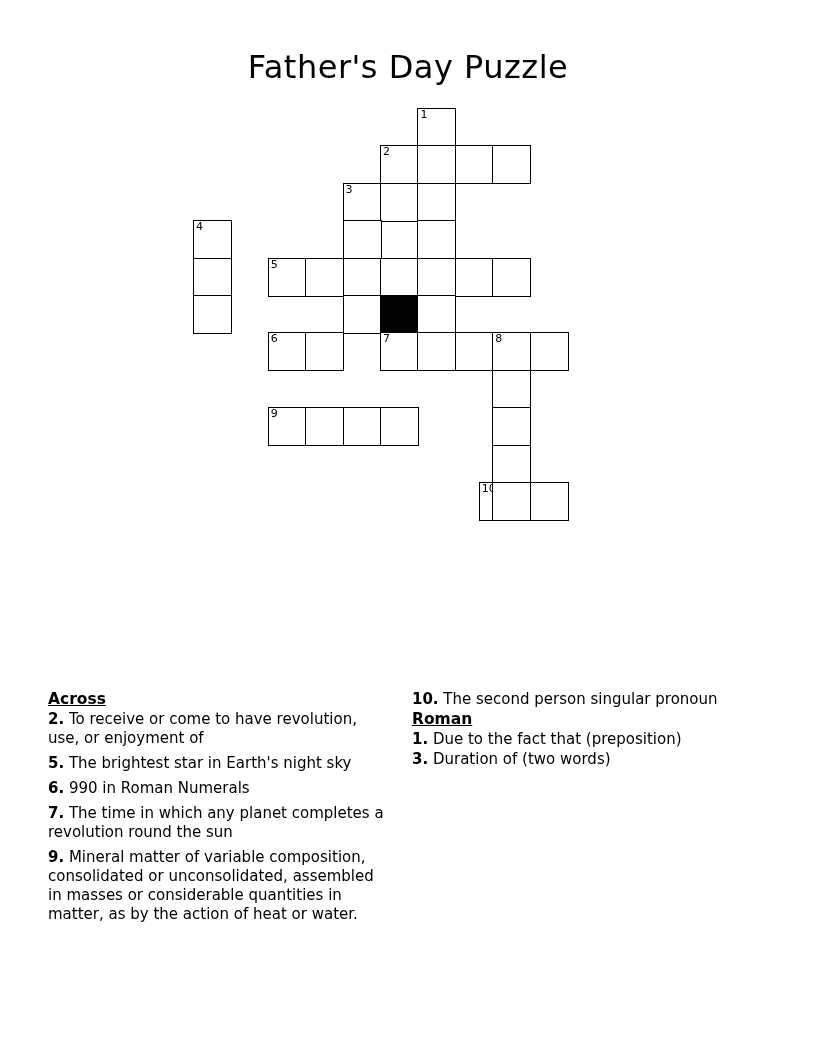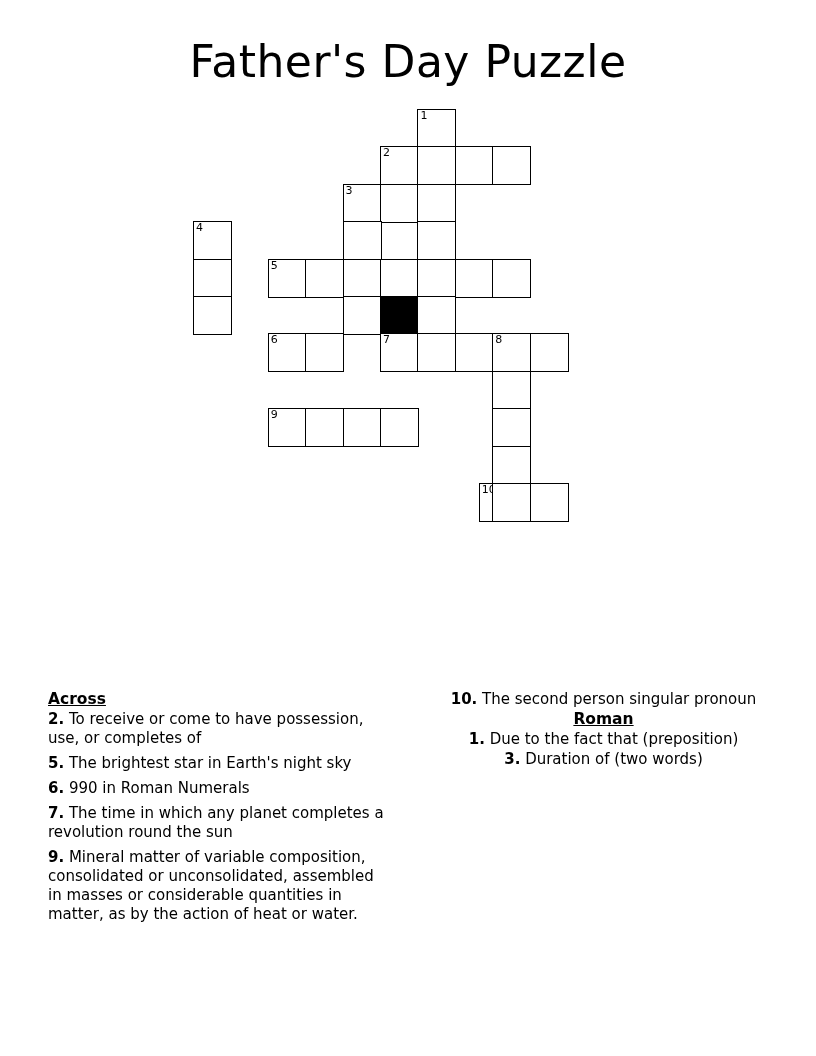--- a/index.html
+++ b/index.html
@@ -10,24 +10,24 @@
   body {
     width: 816px;
     height: 1056px;
     position: relative;
     font-family: "DejaVu Sans", sans-serif;
     color: #000000;
     overflow: hidden;
   }
   .page-title {
     text-align: center;
-    font-size: 44px;
+    font-size: 32px;
     font-weight: normal;
     letter-spacing: 0.5px;
-    margin: 4px;
+    margin: 16px;
     padding-top: 32px;
     font-family: "DejaVu Sans", sans-serif;
   }
 
   
   #grid-wrap {
     position: relative;
     width: 816px;
     height: 480px;
     margin-top: 22px;
@@ -67,21 +67,21 @@
     width: 731px;
     height: 300px;
   }
   .clue-col {
     position: absolute;
     top: 0;
     font-size: 15px;
     line-height: 19px;
   }
   #col-left  { left: 48px;  width: 340px; }
-  #col-right { left: 431px; width: 345px; text-align: center; }
+  #col-right { left: 412px; width: 345px; }
 
   .heading {
     font-weight: bold;
     text-decoration: underline;
     font-size: 15.5px;
     margin: 0 0 1px 0;
   }
   .clue {
     margin: 0 0 6px 0;
   }
@@ -158,21 +158,21 @@
       <div class="cell" style="left: 299.2px; top: 374px;"></div>
       <div class="cell" style="left: 336.6px; top: 374px;"></div>
     </div>
 </div>
 
 <div id="clues">
   <div class="clue-col" id="col-left">
     <div class="heading">Across</div>
     <div class="clue">
       <span class="cnum">2.</span>
-      <span>To receive or come to have possession, use, or completes of</span>
+      <span>To receive or come to have revolution, use, or enjoyment of</span>
     </div>
     <div class="clue">
       <span class="cnum">5.</span>
       <span>The brightest star in Earth's night sky</span>
     </div>
     <div class="clue">
       <span class="cnum">6.</span>
       <span>990 in Roman Numerals</span>
     </div>
     <div class="clue">

